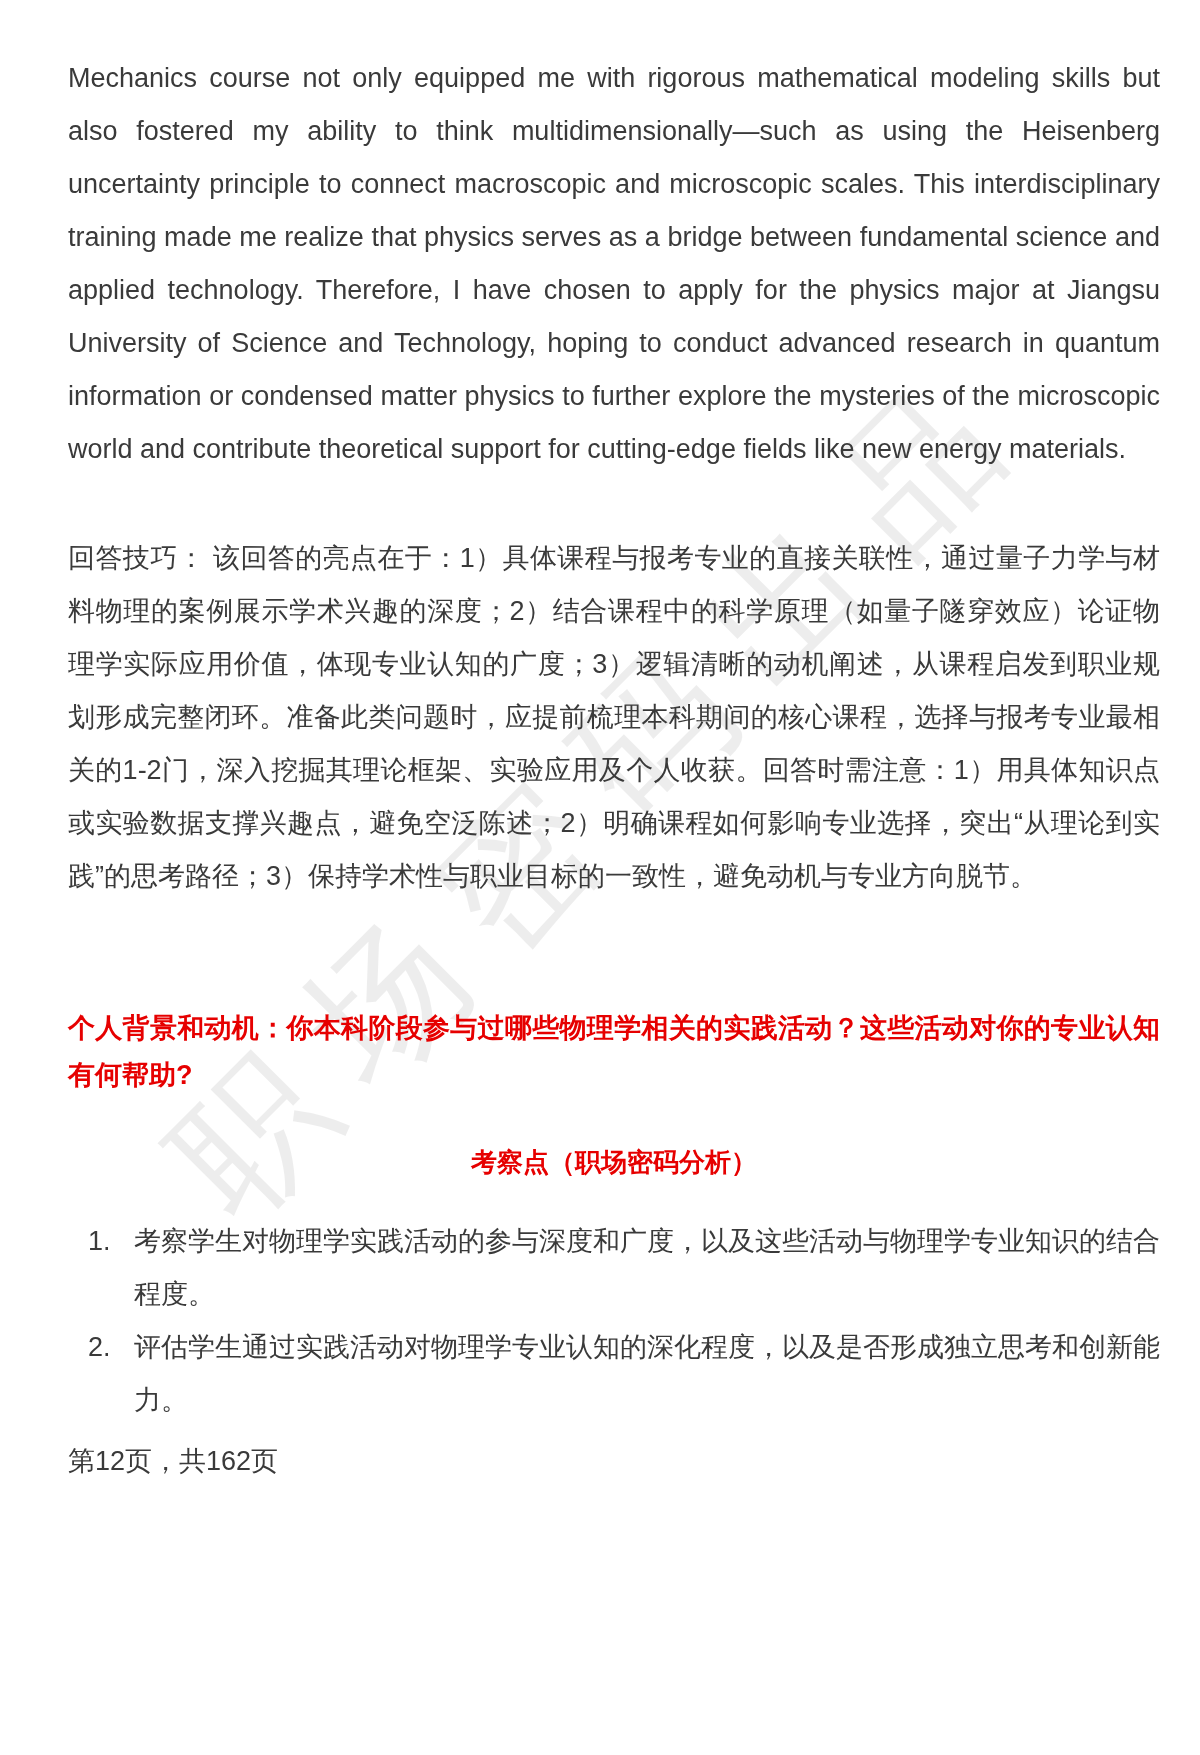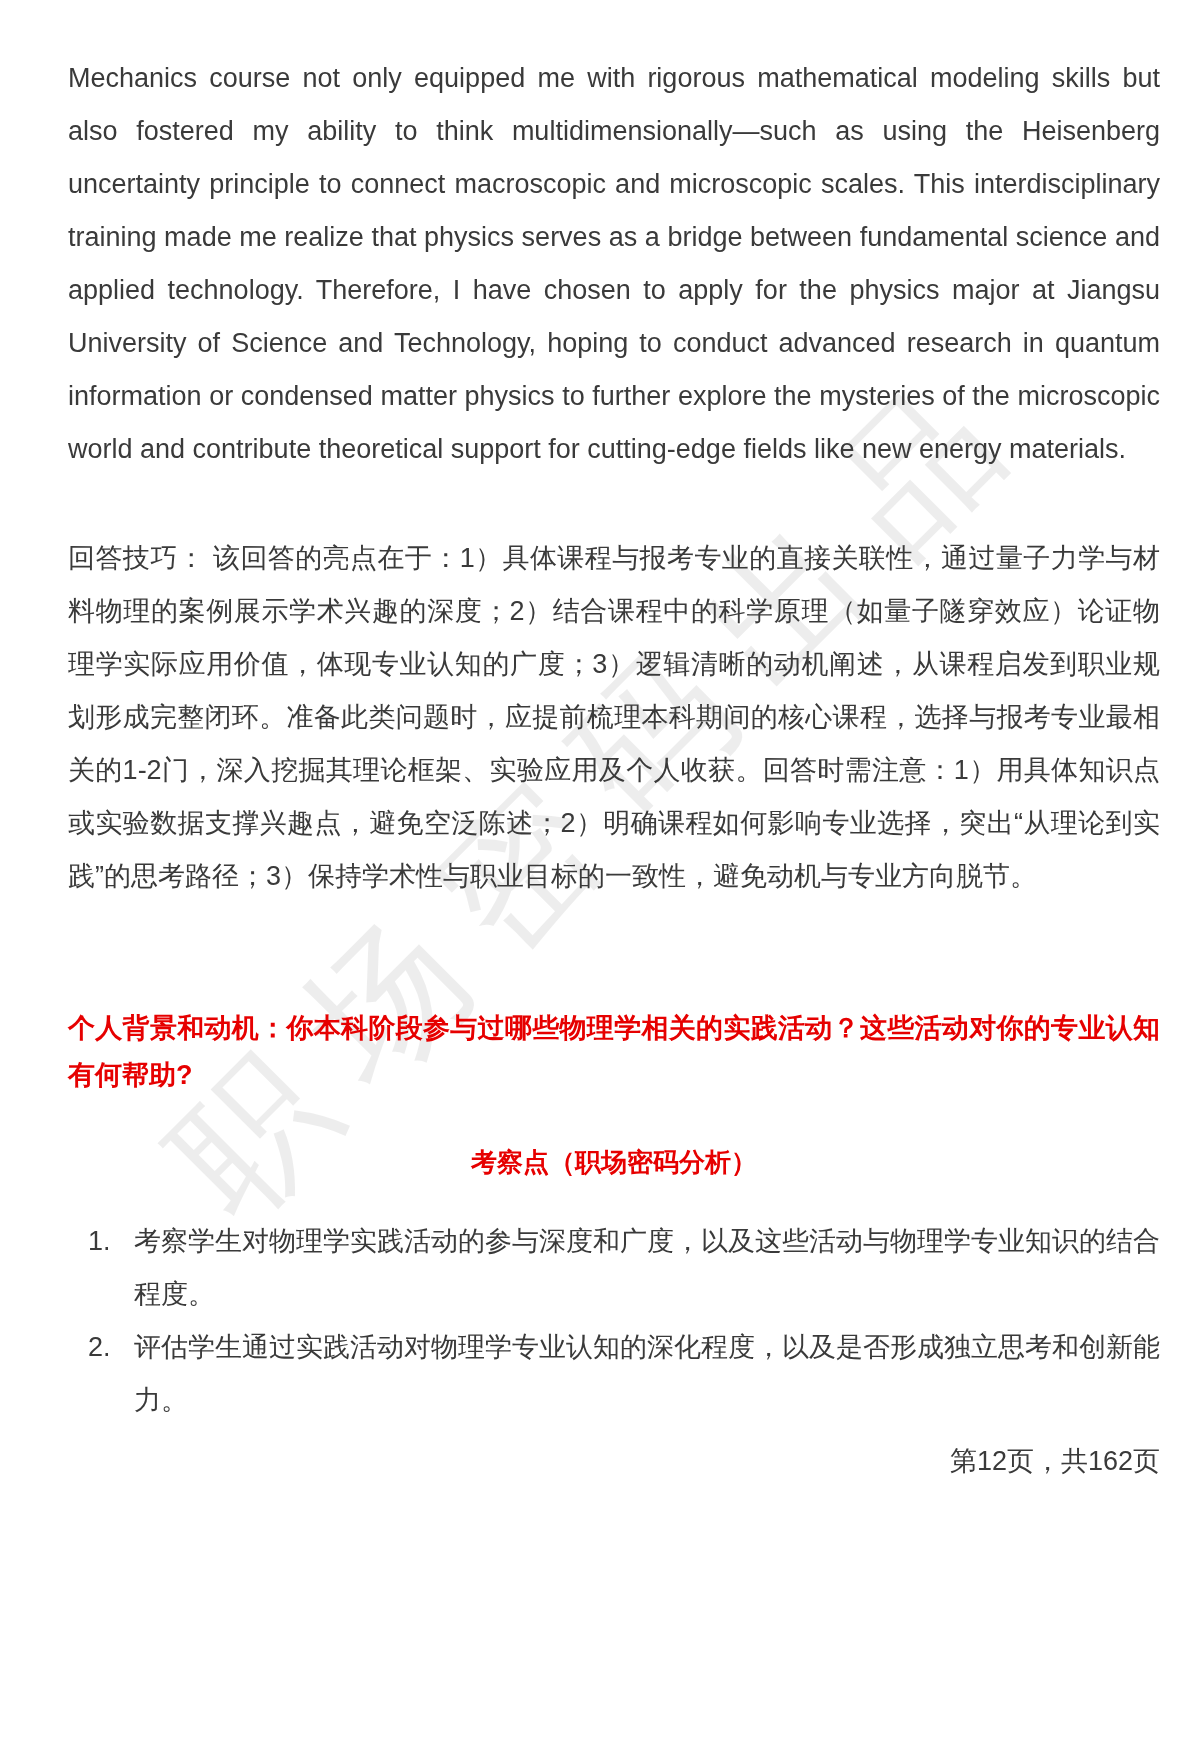--- a/index.html
+++ b/index.html
@@ -79,21 +79,21 @@
   .exam-list li .li-num {
     position: absolute;
     left: 2px;
     top: 0;
   }
 
   .footer {
     position: relative;
     z-index: 1;
     margin-top: 14px;
-    text-align: right;
+    text-align: left;
     font-size: 27px;
     line-height: 40px;
     color: var(--text, #3a3a3a);
   }
 </style>
 </head>
 <body>
 
 <div class="watermark">职场密码出品</div>
 

